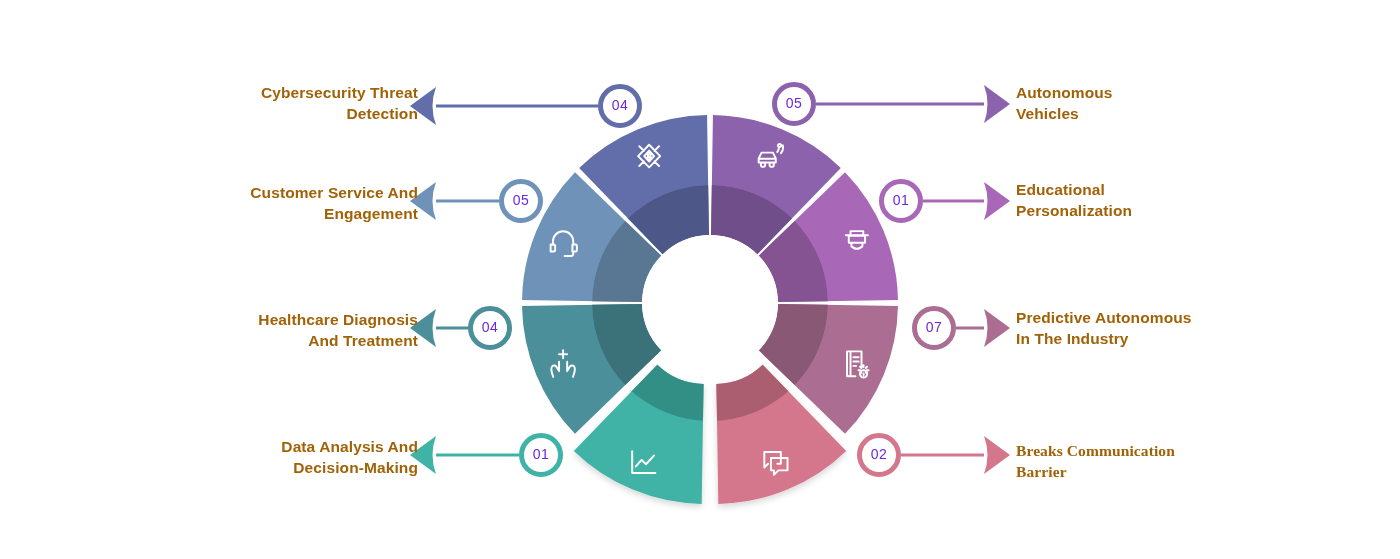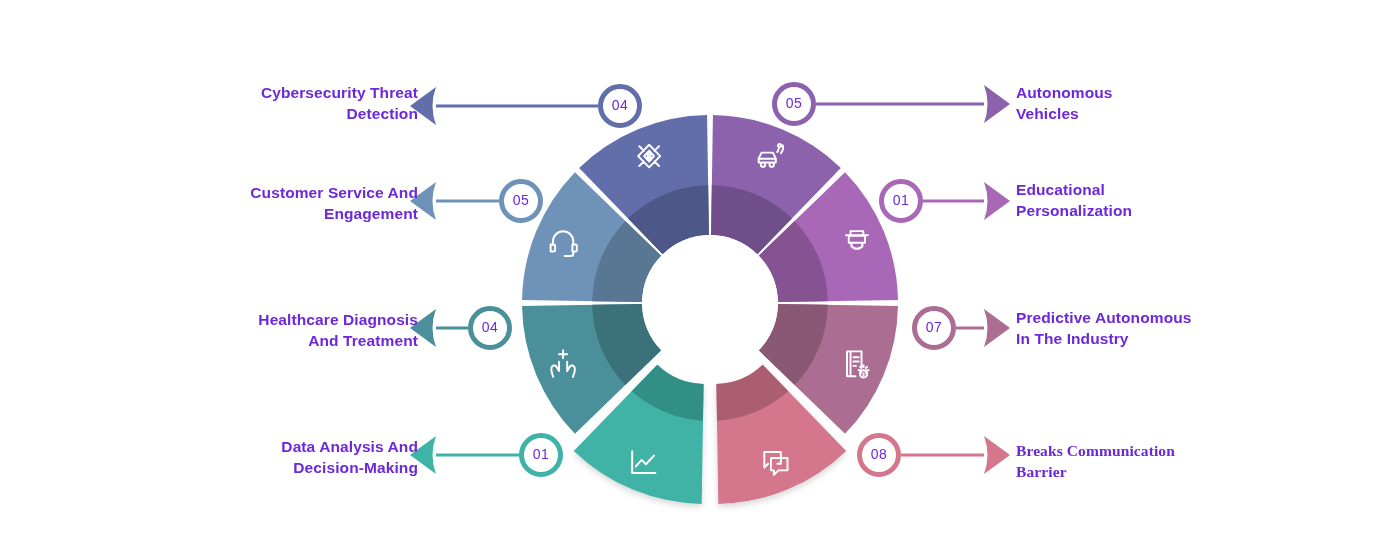--- a/index.html
+++ b/index.html
@@ -27,21 +27,21 @@
     width: 1400px;
     height: 559px;
   }
 
   
   .callout {
     position: absolute;
     font-size: 15.5px;
     font-weight: bold;
     line-height: 1.36;
-    color: #6d28d9;
+    color: #a16207;
     letter-spacing: 0.1px;
     white-space: pre-line;
   }
   .callout.left {
     text-align: right;
   }
   .callout.right {
     text-align: left;
   }
 
@@ -223,16 +223,16 @@
 Barrier</div>
     </div>
   <div id="badge-text-layer">
       <div class="badge-num" style="left: 519px; top: 446px;">01</div>
       <div class="badge-num" style="left: 468px; top: 319px;">04</div>
       <div class="badge-num" style="left: 499px; top: 192px;">05</div>
       <div class="badge-num" style="left: 598px; top: 97px;">04</div>
       <div class="badge-num" style="left: 772px; top: 95px;">05</div>
       <div class="badge-num" style="left: 879px; top: 192px;">01</div>
       <div class="badge-num" style="left: 912px; top: 319px;">07</div>
-      <div class="badge-num" style="left: 857px; top: 446px;">08</div>
+      <div class="badge-num" style="left: 857px; top: 446px;">02</div>
     </div>
 
 </div>
 
 </body></html>

